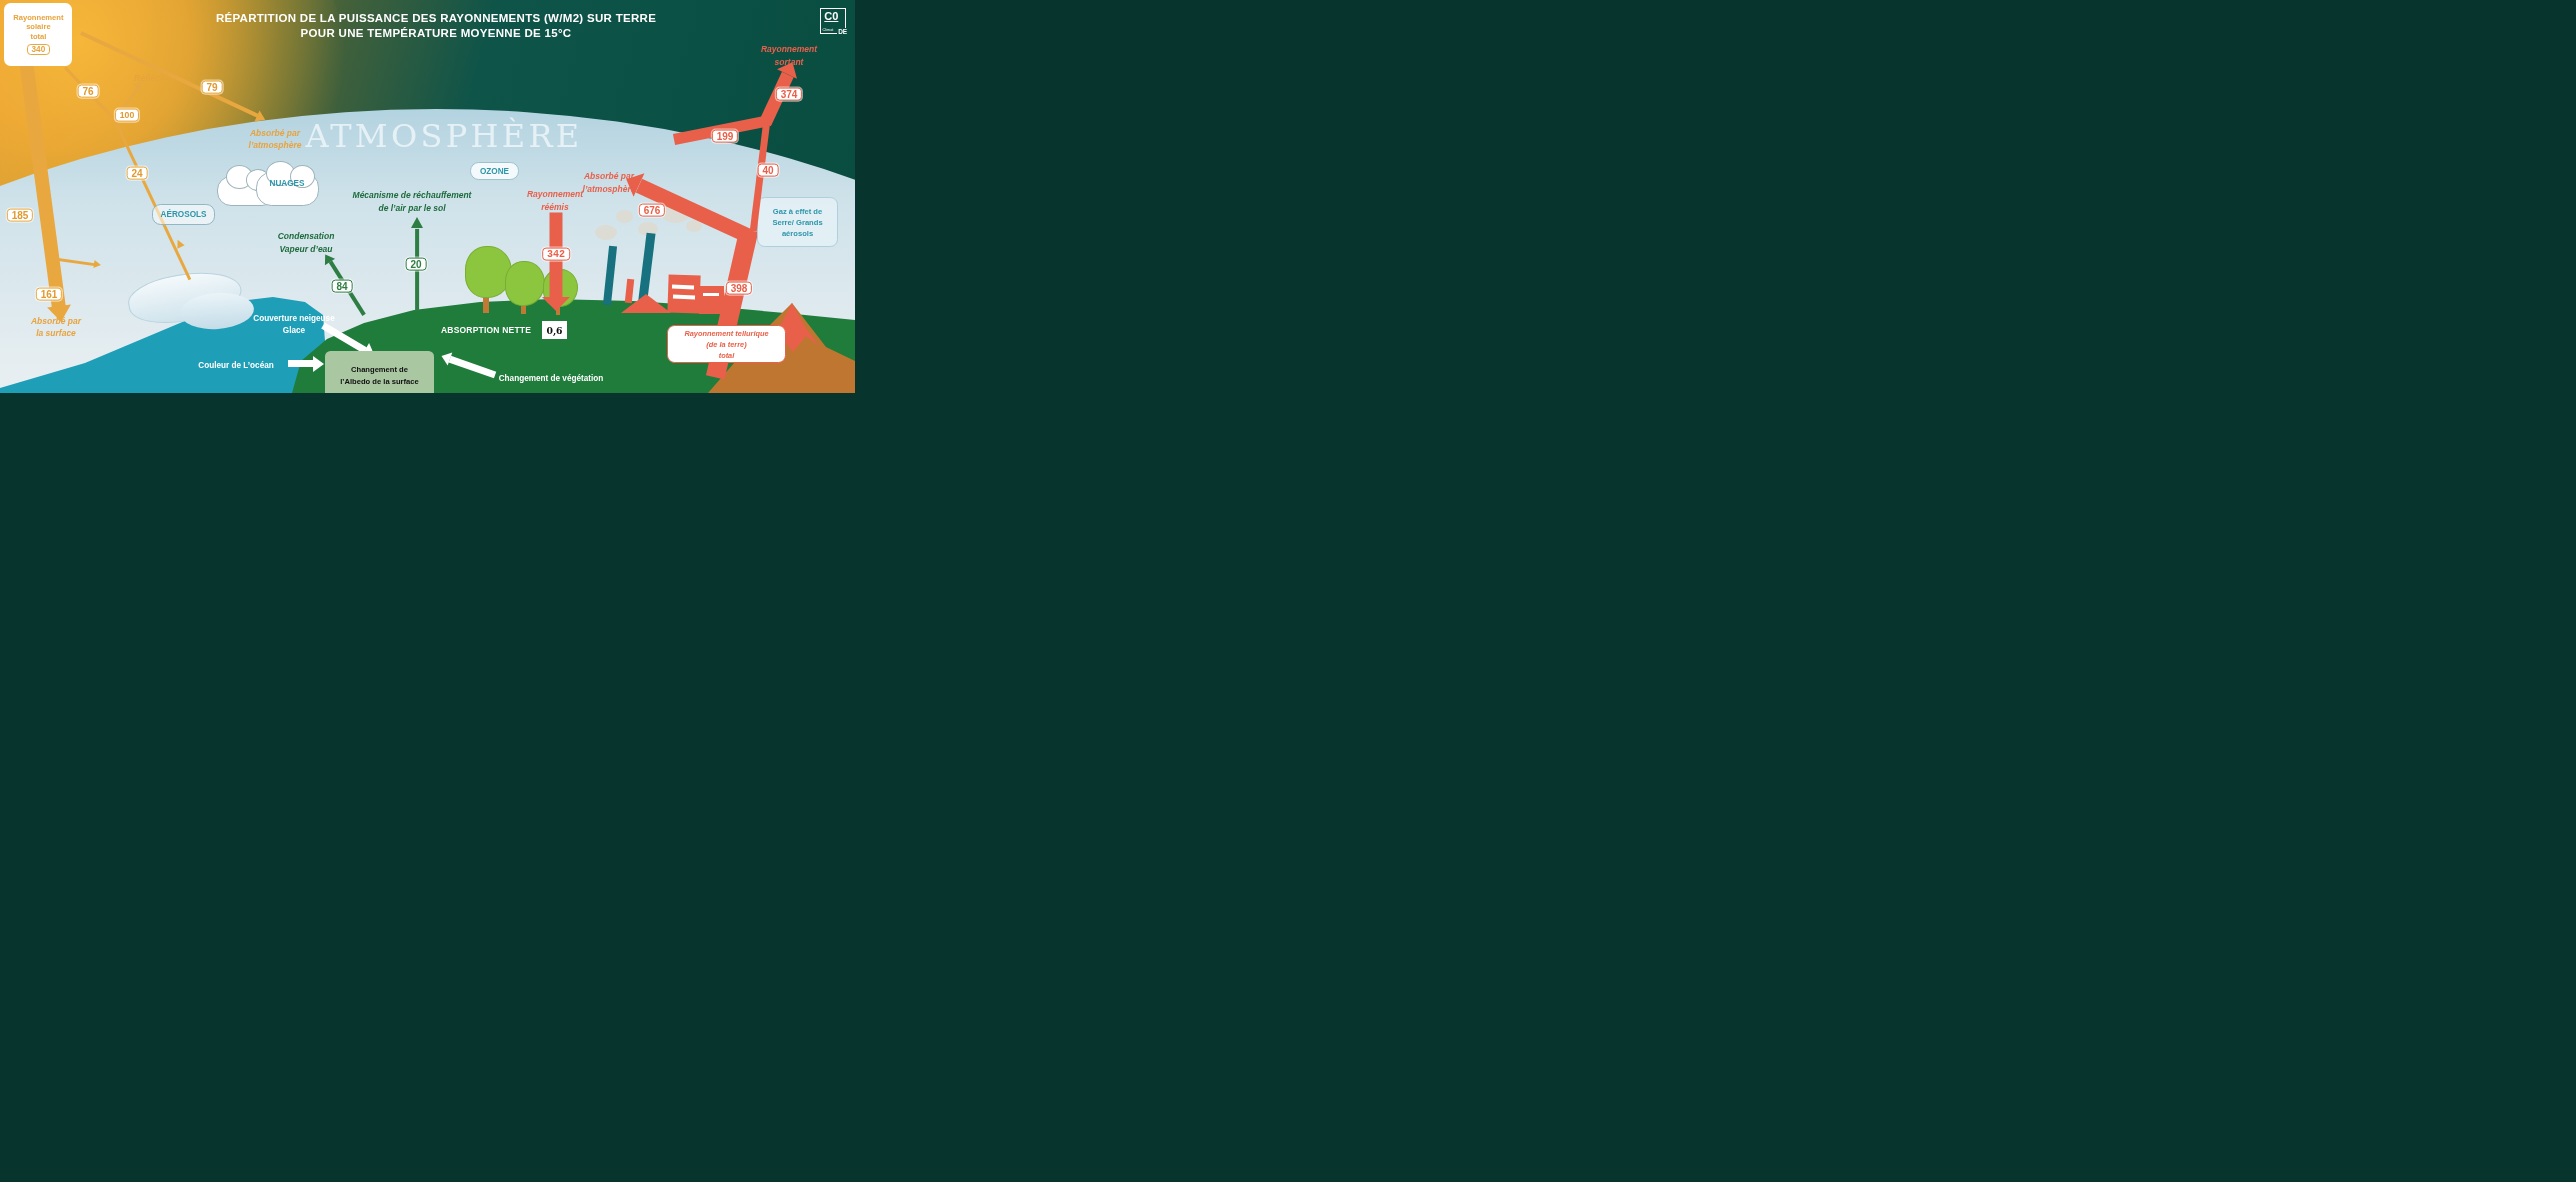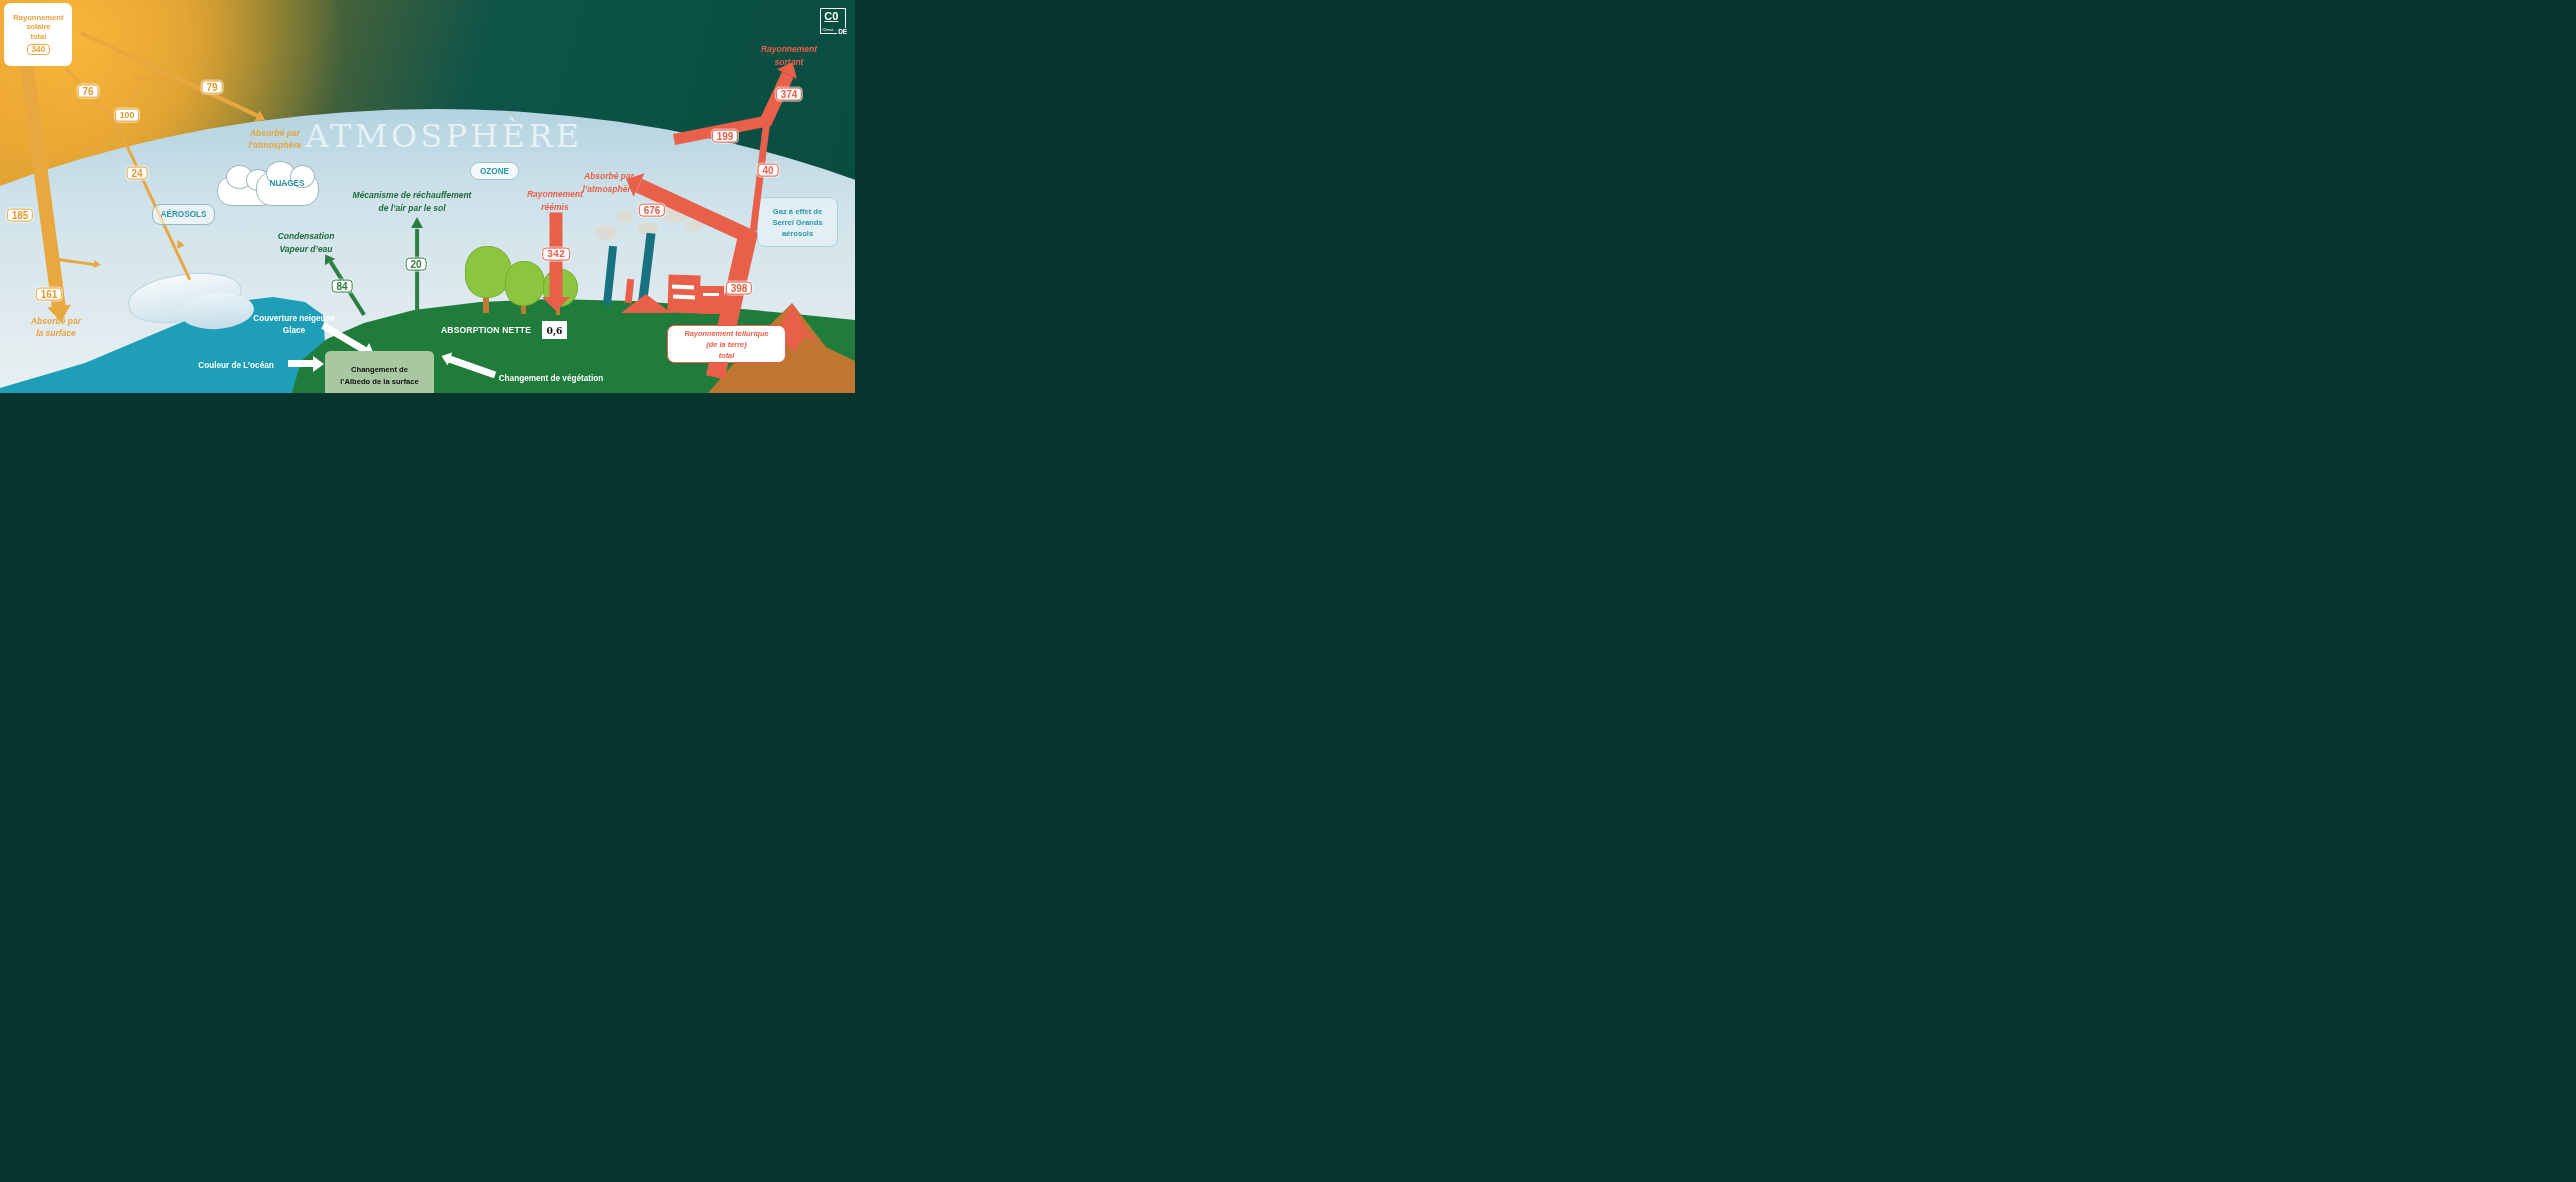--- a/index.html
+++ b/index.html
@@ -221,20 +221,24 @@
 
   <div class="box3" style="left:4.4px;top:2.7px;width:68px;height:63px;background:#fff;border-radius:6.5px;
               display:flex;flex-direction:column;align-items:center;justify-content:center;
               font-weight:bold;font-size:7.6px;line-height:9.3px;color:#e8a33d;">
     <div>Rayonnement</div>
     <div>solaire</div>
     <div>total</div>
     <div style="margin-top:3.3px;border:1.1px solid #e9a83f;border-radius:3.8px;padding:0 3.3px;font-size:8.2px;">340</div>
   </div>
 
+  <div class="lbl lw" style="left:436px;top:26px;font-size:11.5px;line-height:15.3px;letter-spacing:0.3px;">
+    <div>RÉPARTITION DE LA PUISSANCE DES RAYONNEMENTS (W/M2) SUR TERRE</div>
+    <div>POUR UNE TEMPÉRATURE MOYENNE DE 15°C</div>
+  </div>
 
   <div class="abs" style="left:820px;top:7.6px;width:24px;height:24px;border:1.1px solid #fff;color:#fff;">
     <div style="position:absolute;left:3.3px;top:1.6px;font-size:11px;font-weight:bold;text-decoration:underline;">C0</div>
     <div style="position:absolute;left:1.6px;bottom:1.1px;font-size:3.8px;">Climat</div>
     <div style="position:absolute;right:-3.3px;bottom:-2.2px;font-size:6.5px;font-weight:bold;background:#0b5044;padding:0 1.1px;">DE</div>
   </div>
 
 </div>
 
 

